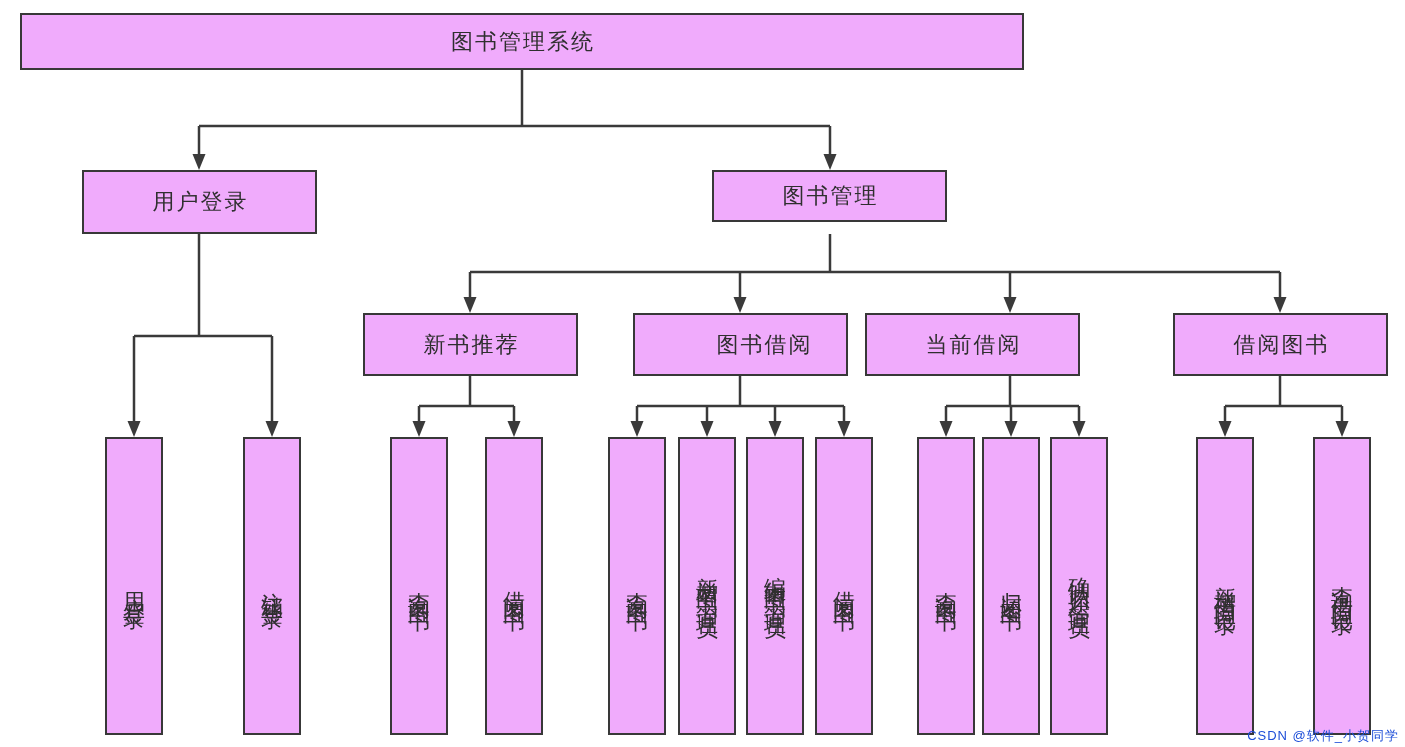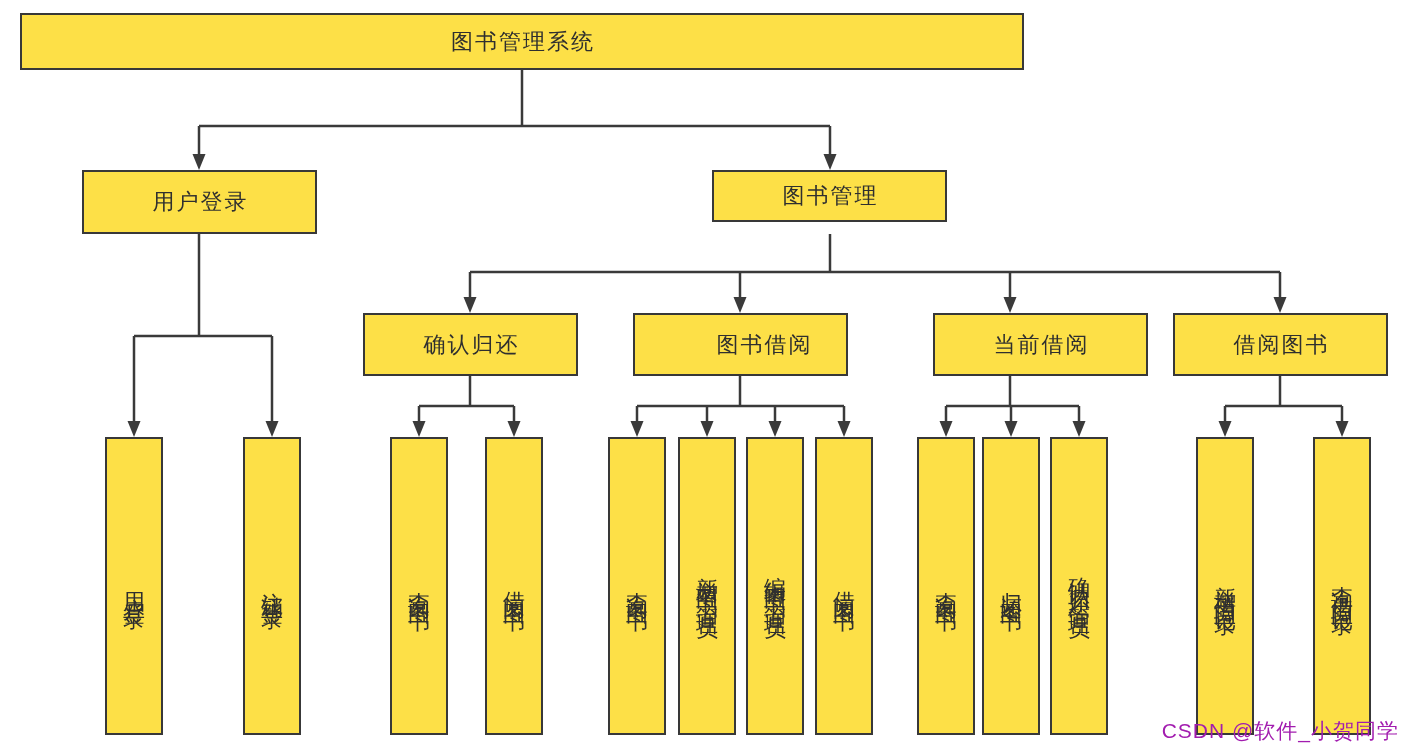--- a/index.html
+++ b/index.html
@@ -17,21 +17,21 @@
   }
   .connectors {
     position: absolute;
     left: 0; top: 0;
     width: 1405px; height: 747px;
   }
   .node {
     position: absolute;
     box-sizing: border-box;
     border: 2.5px solid #383838;
-    background: #fde047;
+    background: #f0abfc;
     display: flex;
     align-items: center;
     justify-content: center;
     color: #2f2f2f;
   }
   .node.h { 
     font-size: 22px;
     letter-spacing: 2px;
     text-indent: 2px;
     white-space: nowrap;
@@ -51,42 +51,42 @@
   }
   
   #n-root { left: 20px; top: 13px; width: 1004px; height: 57px; }
   
   #n-user-login { left: 82px;  top: 170px; width: 235px; height: 64px; }
   #n-book-mgmt  { left: 712px; top: 170px; width: 235px; height: 52px; }
   
   .lvl3 { top: 313px; width: 215px; height: 63px; }
   #n-new-book   { left: 363px; }
   #n-borrowing  { left: 633px; padding-left: 46px; }
-  #n-current    { left: 933px; }
+  #n-current    { left: 865px; }
   #n-records    { left: 1173px; }
   
   #lf-0  { left: 105px; }
   #lf-1  { left: 243px; }
   #lf-2  { left: 390px; }
   #lf-3  { left: 485px; }
   #lf-4  { left: 608px; }
   #lf-5  { left: 678px; }
   #lf-6  { left: 746px; }
   #lf-7  { left: 815px; }
   #lf-8  { left: 917px; }
   #lf-9  { left: 982px; }
   #lf-10 { left: 1050px; }
   #lf-11 { left: 1196px; }
   #lf-12 { left: 1313px; }
   .watermark {
     position: absolute;
     right: 6px;
     bottom: 2px;
-    font-size: 21px;
-    color: #a21caf;
+    font-size: 13px;
+    color: #1d4ed8;
     letter-spacing: 1px;
     white-space: nowrap;
   }
 </style>
 </head>
 <body>
 
 <div class="stage">
 
   <svg class="connectors" viewBox="0 0 1405 747" xmlns="http://www.w3.org/2000/svg">
@@ -163,21 +163,21 @@
   </div>
 
   <div class="node h" id="n-user-login">
     <span>用户登录</span>
   </div>
   <div class="node h" id="n-book-mgmt">
     <span>图书管理</span>
   </div>
 
   <div class="node h lvl3" id="n-new-book">
-    <span>确认归还</span>
+    <span>新书推荐</span>
   </div>
   <div class="node h lvl3" id="n-borrowing">
     <span>图书借阅</span>
   </div>
   <div class="node h lvl3" id="n-current">
     <span>当前借阅</span>
   </div>
   <div class="node h lvl3" id="n-records">
     <span>借阅图书</span>
   </div>

